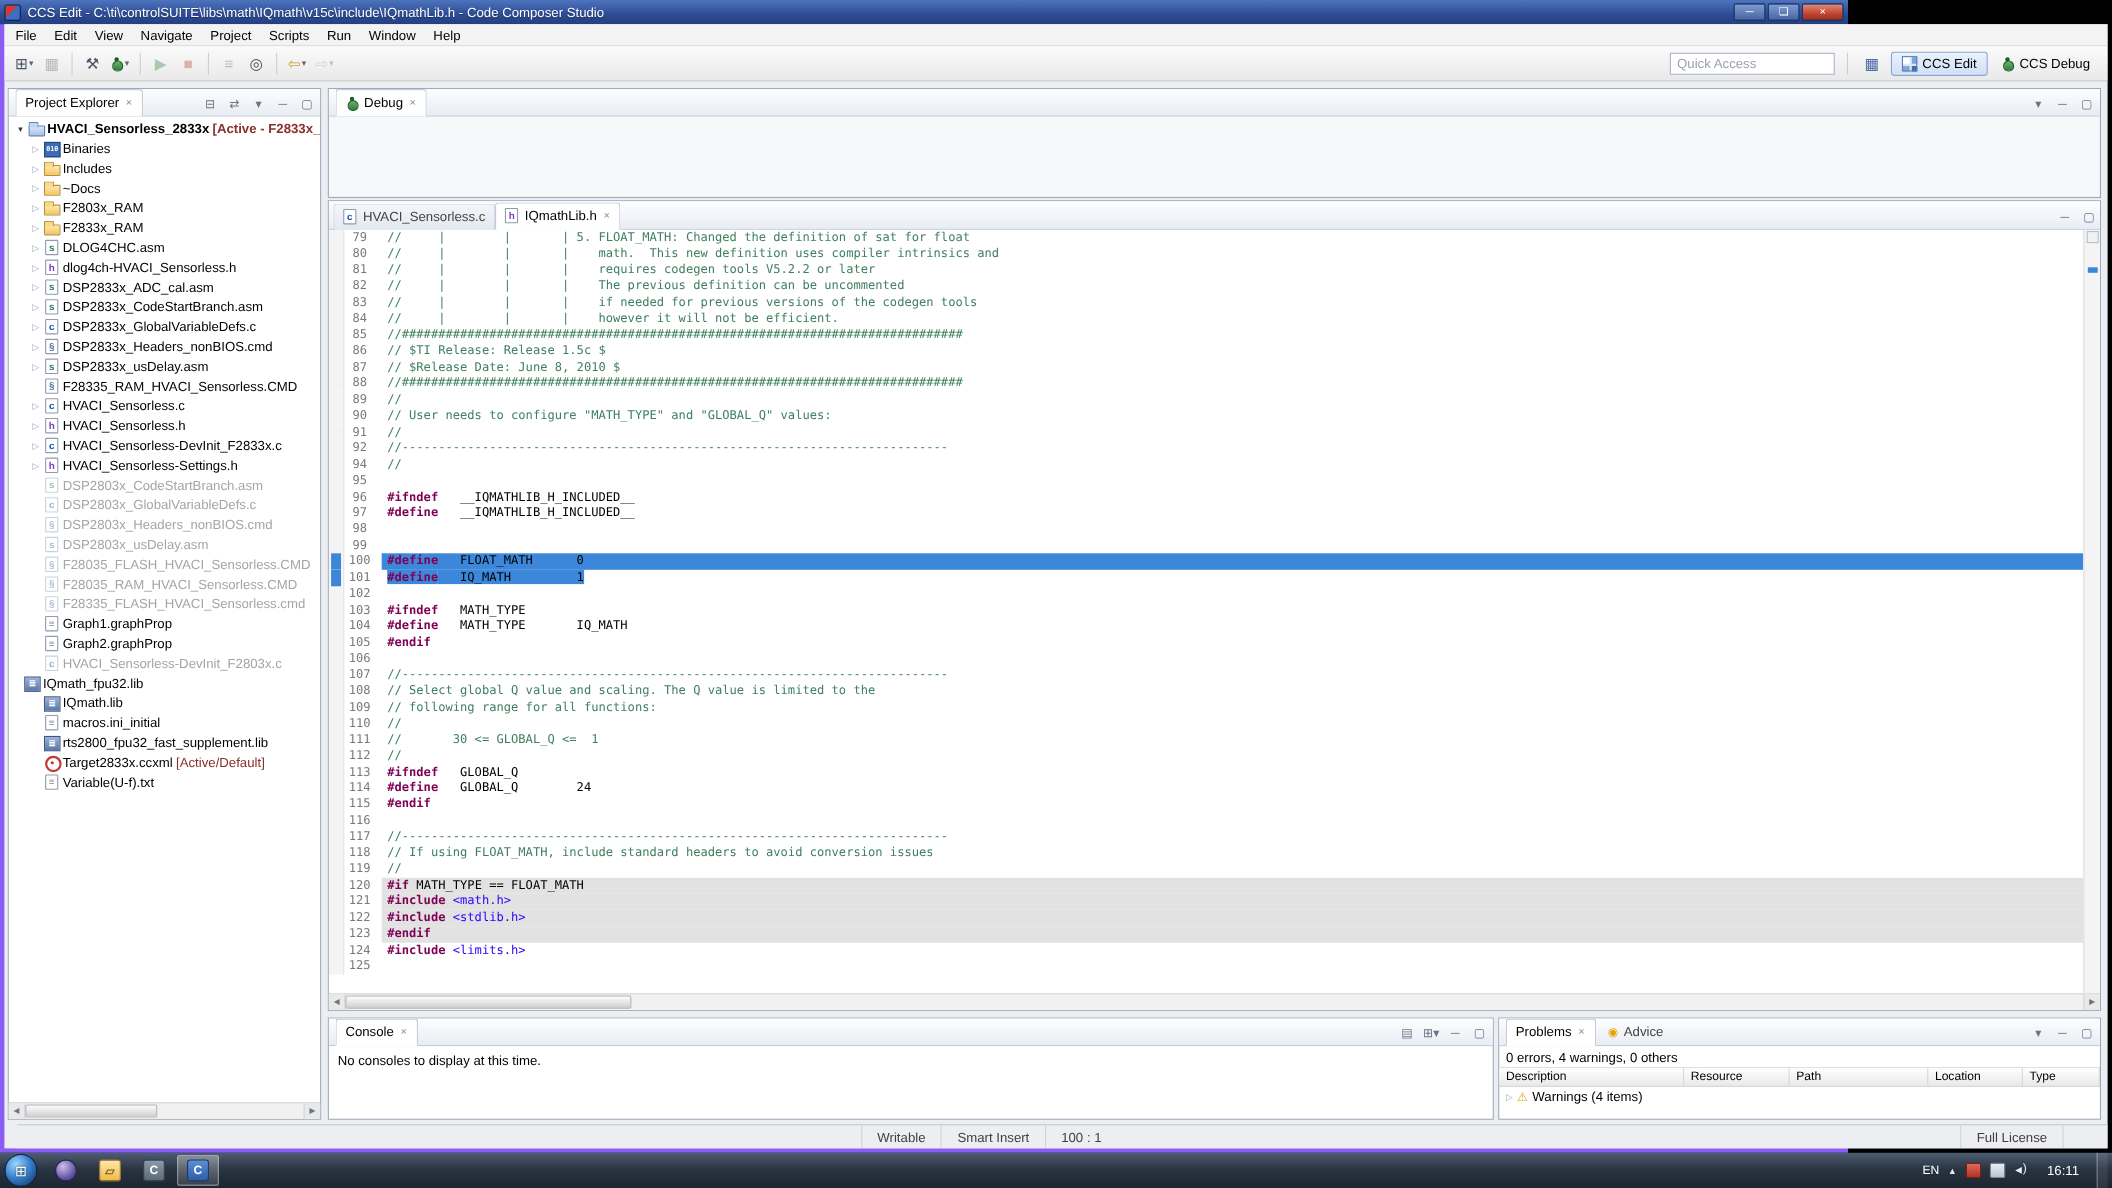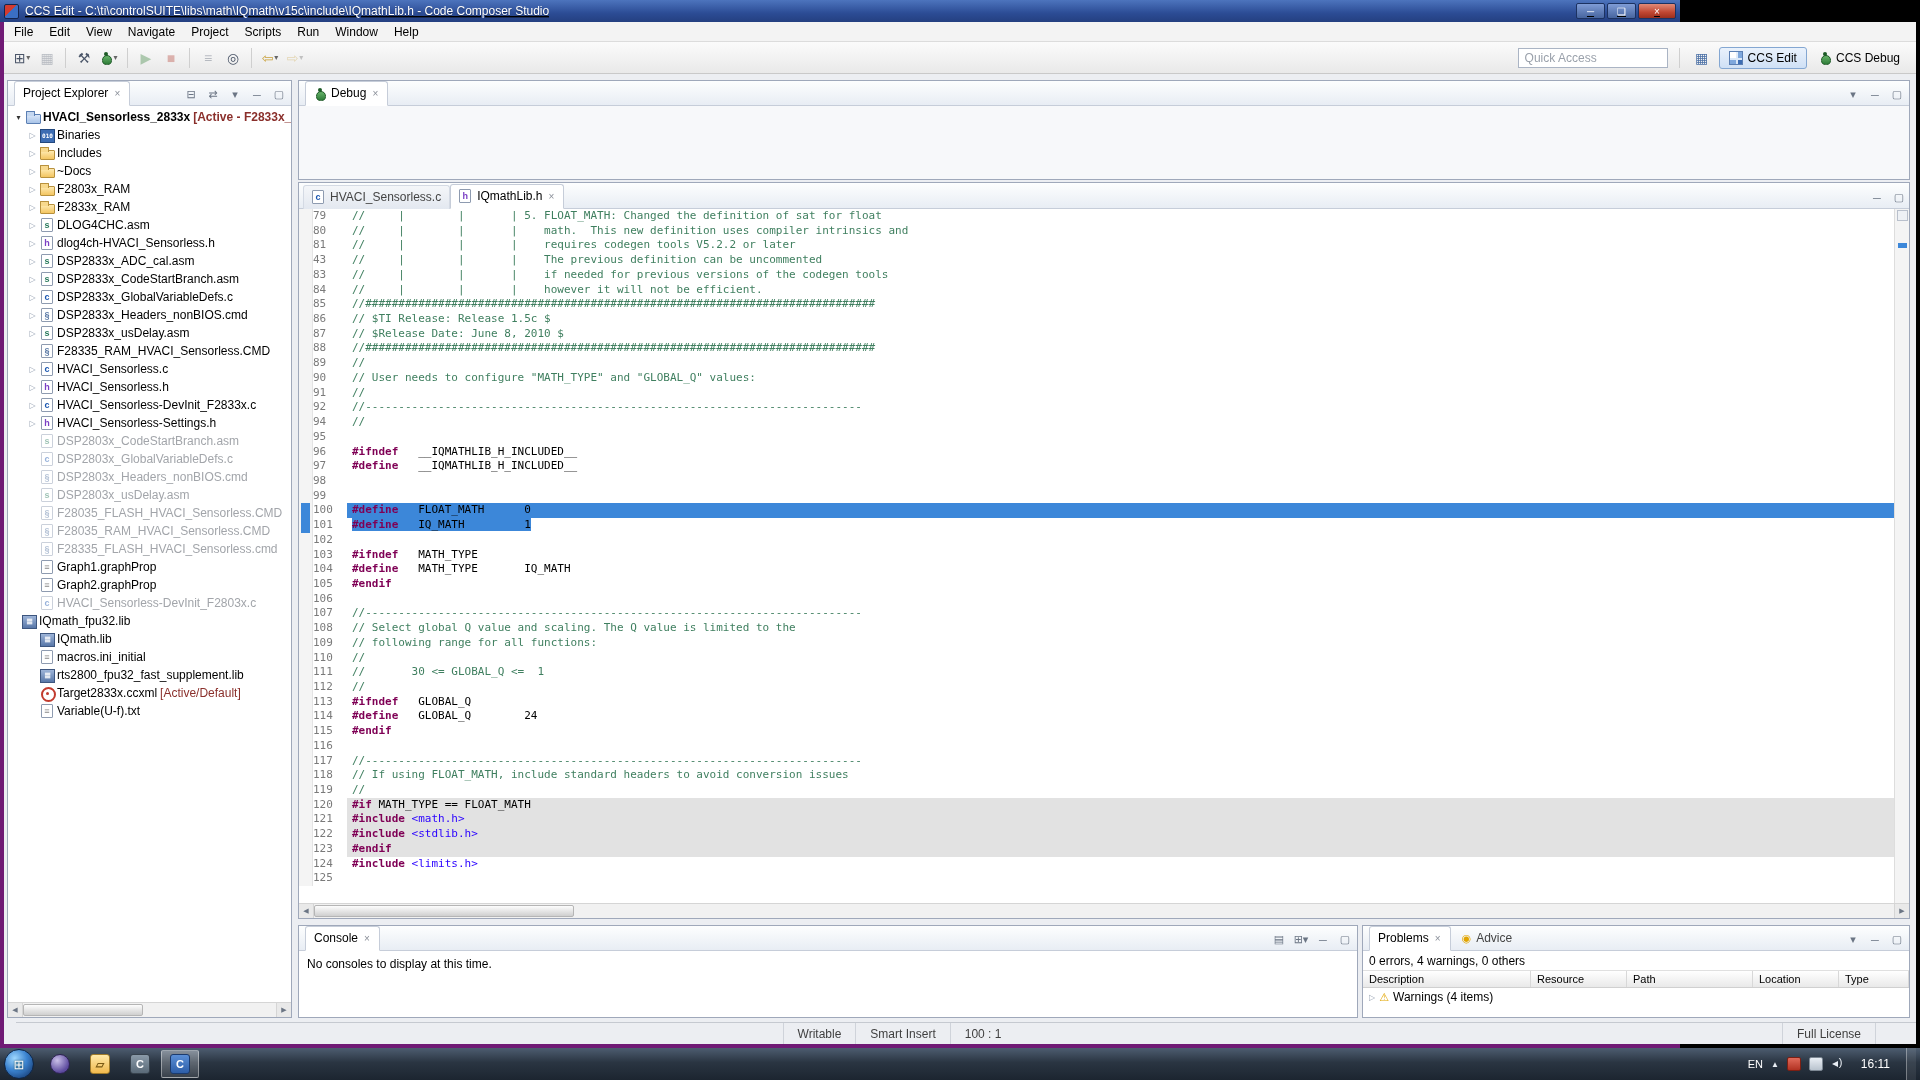--- a/index.html
+++ b/index.html
@@ -1,20 +1,20 @@
 <!DOCTYPE html>
 <html><head>
 <meta charset="utf-8">
 <style>
   * { box-sizing: border-box; margin:0; padding:0; }
   html,body { width:1920px; height:1080px; overflow:hidden; }
   body { font-family:"Liberation Sans",sans-serif; font-size:12px; background:#000; color:#000; position:relative; }
 
   
-  #frame { position:absolute; left:0; top:0; width:1680px; height:1048px; background:#701a75;text-decoration:underline; }
+  #frame { position:absolute; left:0; top:0; width:1680px; height:1048px; background:#8b5cf6; }
   #titlebar { height:22px; background:linear-gradient(#4d74bd,#2c4c95 60%,#243f80); color:#fff;
               display:flex; align-items:center; gap:6px; padding:0 4px; }
   .app-ico { width:15px; height:15px; border-radius:2px; background:linear-gradient(135deg,#d33b2f 0 45%,#3b6fc4 45% 100%); border:1px solid #15254d; flex:none; }
   .title-text { font-size:12px; white-space:nowrap; overflow:hidden; text-shadow:0 1px 1px rgba(0,0,0,.4); }
   .win-btns { margin-left:auto; display:flex; gap:2px; }
   .wb { width:29px; height:16px; display:flex; align-items:center; justify-content:center; color:#fff; font-size:10px;
         border:1px solid #1c3261; border-radius:2px; background:linear-gradient(#7f9cd6,#47659f); cursor:default; }
   .wb.close { background:linear-gradient(#e28a77,#c04631 60%,#9c2f1d); width:38px; }
 
   #window { position:absolute; left:4px; top:22px; width:1912px; height:1022px; background:#eceef2; overflow:hidden; }
@@ -100,21 +100,21 @@
   .etab.inactive { color:#444; background:linear-gradient(#f4f6f9,#e3e8f0); border:1px solid #d4dae4; border-bottom:none; border-radius:3px 3px 0 0; margin-left:2px; }
   .fico { width:13px; height:14px; position:relative; flex:none; }
   .fico .pg { left:0; }
 
   #code-wrap { flex:1; display:flex; overflow:hidden; background:#fff; }
   #code-lines { flex:1; overflow:hidden; }
   .code-line { height:14.72px; display:flex; white-space:pre; font:11px/14.72px "DejaVu Sans Mono",monospace; }
   .ar { width:14px; flex:none; background:#f4f4f4; border-right:1px solid #e4e4e4; }
   .code-line.mark .ar { background:#f4f4f4; position:relative; }
   .code-line.mark .ar::before { content:""; position:absolute; left:2px; top:0; width:9px; height:100%; background:#3c87d9; }
-  .ln { width:34px; flex:none; text-align:left; padding-right:6px; color:#7a7a7a; }
+  .ln { width:34px; flex:none; text-align:center; padding-right:6px; color:#7a7a7a; }
   .lt { flex:1; padding-left:5px; }
   .tok-c { color:#3f7f5f; }
   .tok-d { color:#7f0055; font-weight:bold; }
   .tok-t { color:#000; }
   .tok-s { color:#2a00ff; }
   .code-line.sel-full .lt { background:#3c87d9; }
   .code-line .lt.sel-inline span { background:#3c87d9; }
   .code-line.greyblock .lt { background:#e2e2e2; }
   #overview-ruler { width:15px; flex:none; background:#f4f4f4; border-left:1px solid #ddd; position:relative; }
   .ov-btn { position:absolute; top:1px; left:2px; width:11px; height:11px; border:1px solid #b9c0cc; background:#eef1f5; }
@@ -524,21 +524,21 @@
         <div class="hdr-icons">
           <span class="hdr-ic">─</span>
           <span class="hdr-ic">▢</span>
         </div>
       </div>
       <div id="code-wrap">
         <div id="code-lines">
             <div class="code-line"><div class="ar"></div><span class="ln">79</span><span class="lt"><span class="tok-c">//     |        |       | 5. FLOAT_MATH: Changed the definition of sat for float</span></span></div>
             <div class="code-line"><div class="ar"></div><span class="ln">80</span><span class="lt"><span class="tok-c">//     |        |       |    math.  This new definition uses compiler intrinsics and</span></span></div>
             <div class="code-line"><div class="ar"></div><span class="ln">81</span><span class="lt"><span class="tok-c">//     |        |       |    requires codegen tools V5.2.2 or later</span></span></div>
-            <div class="code-line"><div class="ar"></div><span class="ln">43</span><span class="lt"><span class="tok-c">//     |        |       |    The previous definition can be uncommented</span></span></div>
+            <div class="code-line"><div class="ar"></div><span class="ln">82</span><span class="lt"><span class="tok-c">//     |        |       |    The previous definition can be uncommented</span></span></div>
             <div class="code-line"><div class="ar"></div><span class="ln">83</span><span class="lt"><span class="tok-c">//     |        |       |    if needed for previous versions of the codegen tools</span></span></div>
             <div class="code-line"><div class="ar"></div><span class="ln">84</span><span class="lt"><span class="tok-c">//     |        |       |    however it will not be efficient.</span></span></div>
             <div class="code-line"><div class="ar"></div><span class="ln">85</span><span class="lt"><span class="tok-c">//#############################################################################</span></span></div>
             <div class="code-line"><div class="ar"></div><span class="ln">86</span><span class="lt"><span class="tok-c">// $TI Release: Release 1.5c $</span></span></div>
             <div class="code-line"><div class="ar"></div><span class="ln">87</span><span class="lt"><span class="tok-c">// $Release Date: June 8, 2010 $</span></span></div>
             <div class="code-line"><div class="ar"></div><span class="ln">88</span><span class="lt"><span class="tok-c">//#############################################################################</span></span></div>
             <div class="code-line"><div class="ar"></div><span class="ln">89</span><span class="lt"><span class="tok-c">//</span></span></div>
             <div class="code-line"><div class="ar"></div><span class="ln">90</span><span class="lt"><span class="tok-c">// User needs to configure "MATH_TYPE" and "GLOBAL_Q" values:</span></span></div>
             <div class="code-line"><div class="ar"></div><span class="ln">91</span><span class="lt"><span class="tok-c">//</span></span></div>
             <div class="code-line"><div class="ar"></div><span class="ln">92</span><span class="lt"><span class="tok-c">//---------------------------------------------------------------------------</span></span></div>

